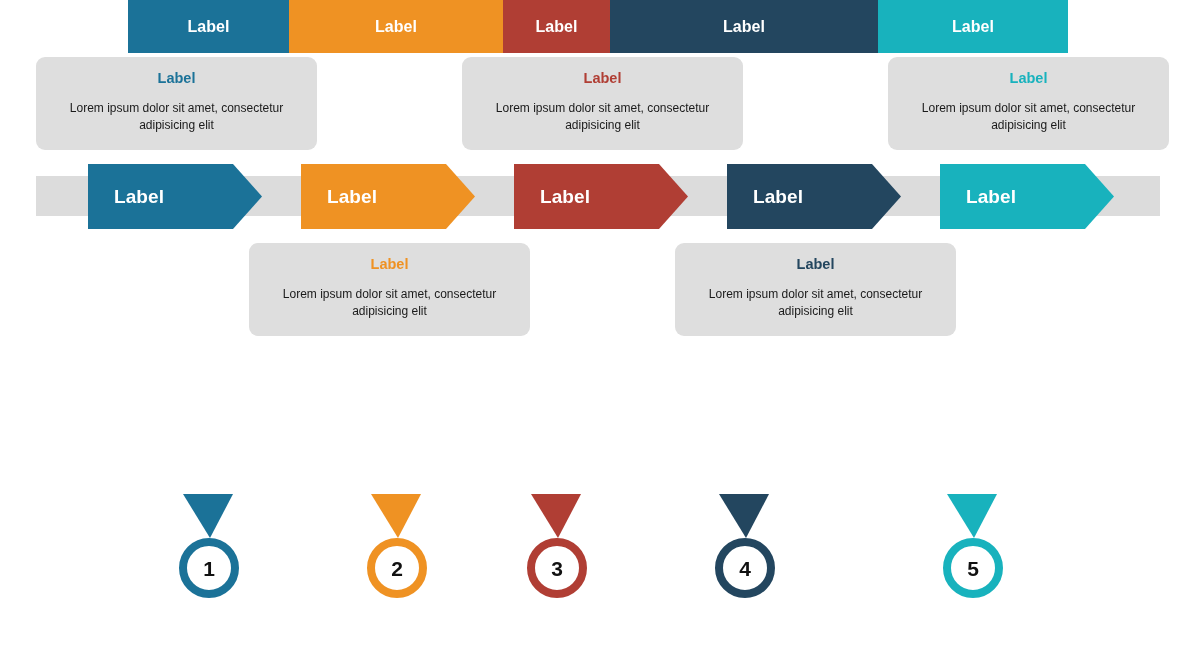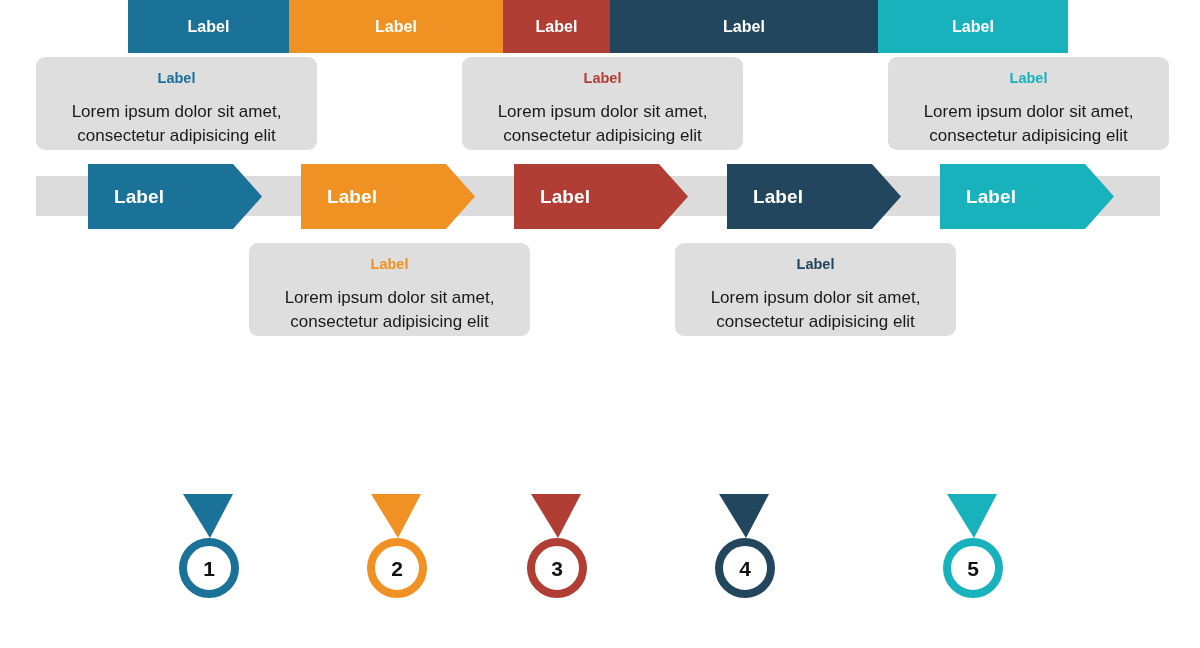--- a/index.html
+++ b/index.html
@@ -66,21 +66,21 @@
     padding: 14px 10px 12px;
     text-align: center;
   }
   .card-label {
     font-size: 14.5px;
     font-weight: bold;
     line-height: 1.1;
     margin-bottom: 13px;
   }
   .card-body {
-    font-size: 17px;
+    font-size: 12px;
     color: #1a1a1a;
     line-height: 1.42;
     padding: 0 16px;
   }
   .seg {
     position: absolute;
     top: 0;
     height: 53px;
     display: flex;
     align-items: center;

